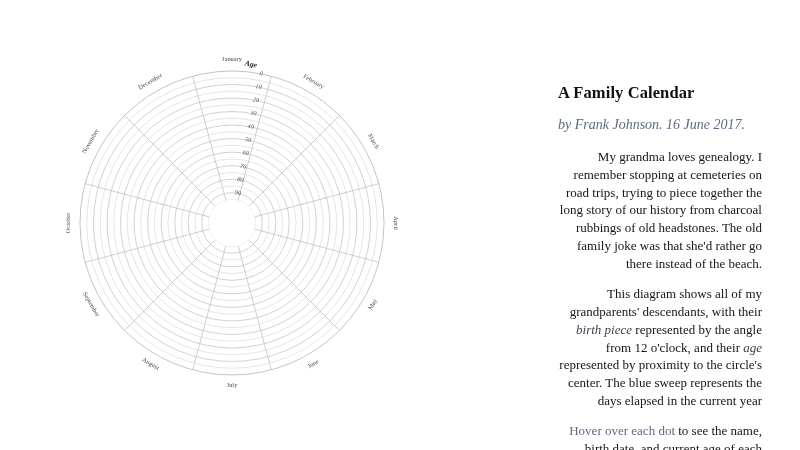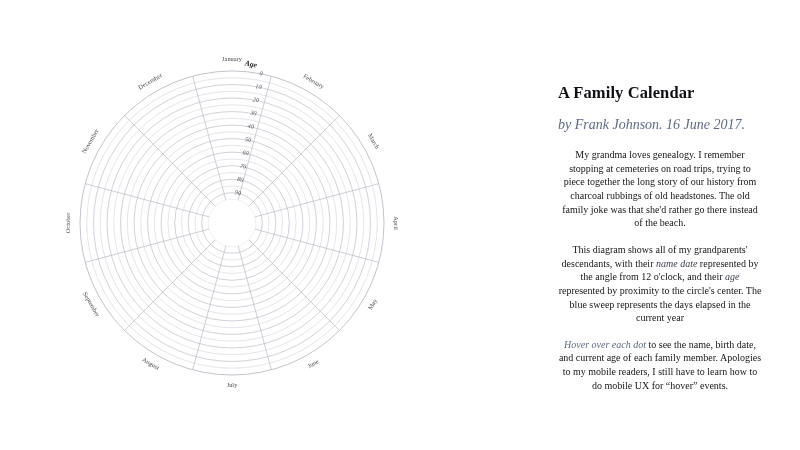--- a/index.html
+++ b/index.html
@@ -95,29 +95,28 @@
     line-height: 1.15;
   }
   #article-byline {
     font-size: 14px;
     font-style: italic;
     color: #5d6b82;
     margin: 0 0 14px 0;
     line-height: 1.3;
   }
   .para {
-    font-size: 10px;
+    font-size: 13px;
     line-height: 1.365;
     color: #15151a;
     margin: 4px 0 13px 0;
-    text-align: center;
+    text-align: right;
   }
   .para:last-child { margin-bottom: 0; }
   .emph {
-    font-style: italic;
     color: #5d6b82;
   }
   .emph-dark {
     font-style: italic;
     color: #3c4350;
   }
 </style>
 </head>
 <body>
 
@@ -191,18 +190,18 @@
       <text class="age-axis-title" id="age-title" transform="translate(190.5,16.5) rotate(11)" text-anchor="middle">Age</text>
     </svg>
   </div>
 
   <div id="article">
     <h1 id="article-title">A Family Calendar</h1>
     <div id="article-byline">by Frank Johnson. 16 June 2017.</div>
 
     <p class="para">My grandma loves genealogy. I remember stopping at cemeteries on road trips, trying to piece together the long story of our history from charcoal rubbings of old headstones. The old family joke was that she'd rather go there instead of the beach.</p>
 
-    <p class="para"><span>This diagram shows all of my grandparents' descendants, with their </span><span class="emph-dark">name date</span><span> represented by the angle from 12 o'clock, and their </span><span class="emph-dark">age</span><span> represented by proximity to the circle's center. The blue sweep represents the days elapsed in the current year</span></p>
+    <p class="para"><span>This diagram shows all of my grandparents' descendants, with their </span><span class="emph-dark">birth piece</span><span> represented by the angle from 12 o'clock, and their </span><span class="emph-dark">age</span><span> represented by proximity to the circle's center. The blue sweep represents the days elapsed in the current year</span></p>
 
     <p class="para"><span class="emph">Hover over each dot</span><span> to see the name, birth date, and current age of each family member. Apologies to my mobile readers, I still have to learn how to do mobile UX for “hover” events.</span></p>
   </div>
 
 </div>
 
 </body></html>

